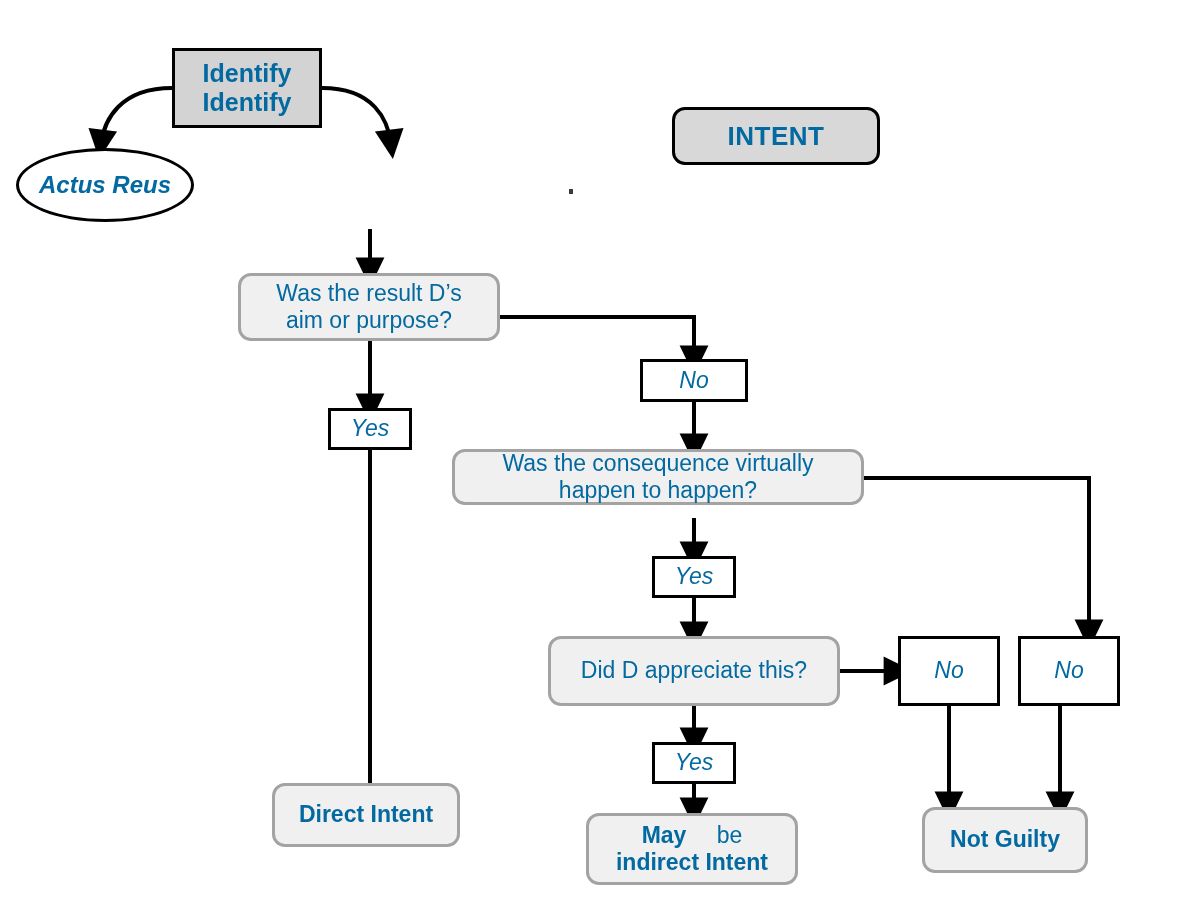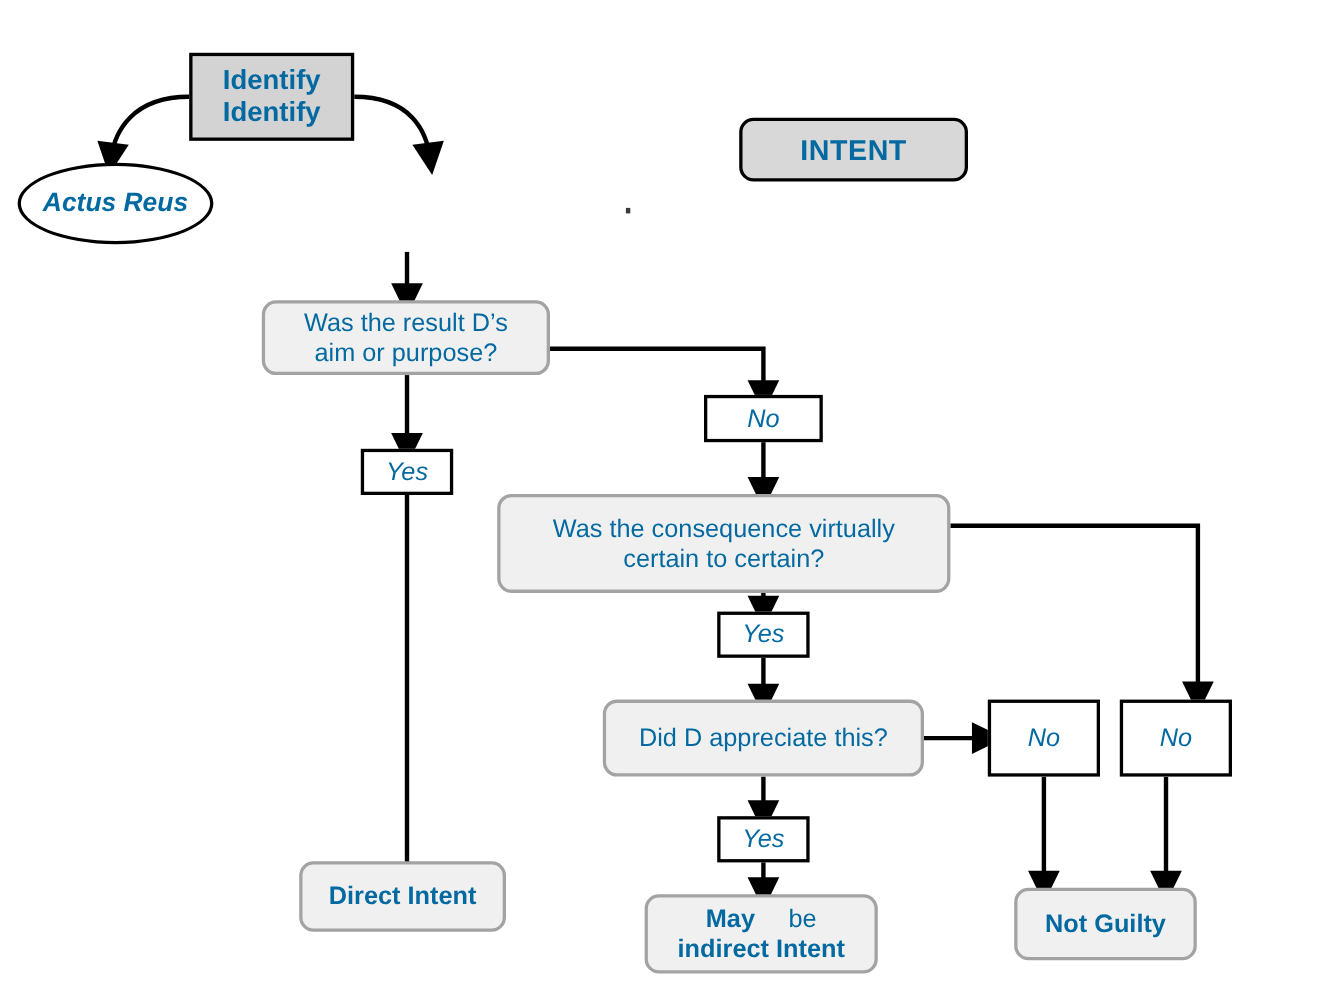--- a/index.html
+++ b/index.html
@@ -156,24 +156,24 @@
   </div>
 
   <div class="node n-plain" style="left:328px; top:408px; width:84px; height:42px;">
     <span>Yes</span>
   </div>
 
   <div class="node n-plain" style="left:640px; top:359px; width:108px; height:43px;">
     <span>No</span>
   </div>
 
-  <div class="node n-round" style="left:452px; top:449px; width:412px; height:90px;text-align:center;">
+  <div class="node n-round" style="left:452px; top:449px; width:412px; height:56px;text-align:center;">
     <span>
       <span>Was the consequence virtually</span><br>
-      <span>certain to certain?</span>
+      <span>happen to happen?</span>
     </span>
   </div>
 
   <div class="node n-plain" style="left:652px; top:556px; width:84px; height:42px;">
     <span>Yes</span>
   </div>
 
   <div class="node n-round" style="left:548px; top:636px; width:292px; height:70px;">
     <span>Did D appreciate this?</span>
   </div>

